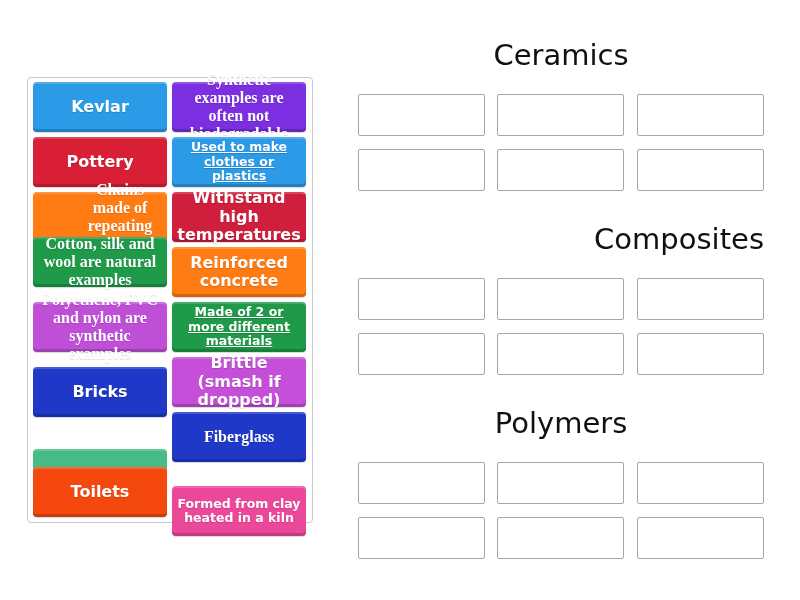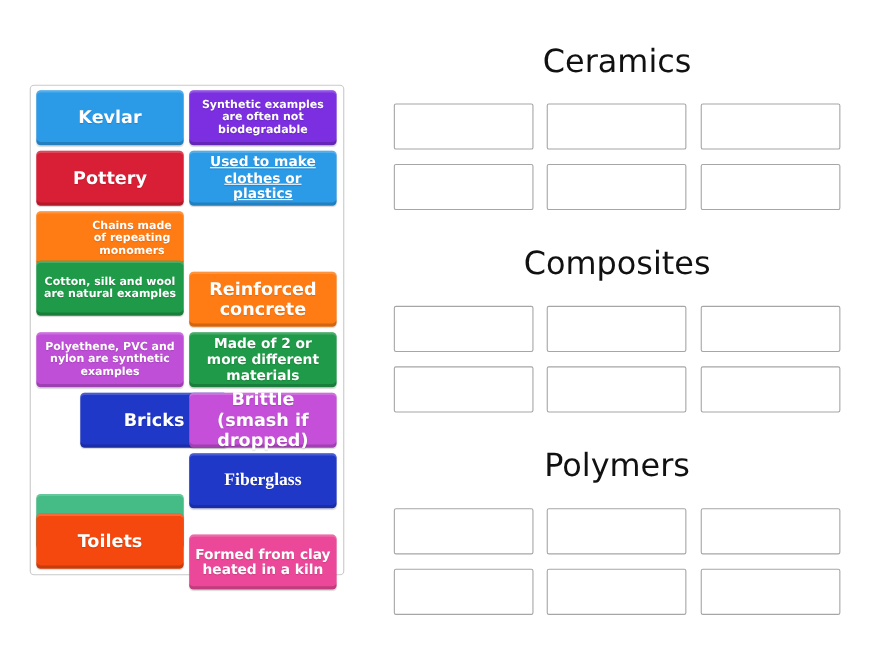--- a/index.html
+++ b/index.html
@@ -19,21 +19,21 @@
       display: flex; align-items: center; justify-content: center;
       text-align: center; color: #ffffff; font-weight: bold;
       cursor: grab;
       box-shadow: inset 0 -3px 0 rgba(0,0,0,0.18), inset 0 2px 0 rgba(255,255,255,0.18), 0 1px 1px rgba(0,0,0,0.15);
       padding: 0 4px; line-height: 1.15;
       text-shadow: 0 1px 1px rgba(0,0,0,0.15);
     }
     .tile span { display: block; }
     .t-lg { font-size: 16px; }
     .t-md { font-size: 12.5px; }
-    .t-xs { font-size: 10px; line-height: 1.12; }
+    .t-xs { font-size: 16px; line-height: 1.12; font-family: Liberation Serif, serif; }
 
     .heading {
       position: absolute; left: 358px; width: 406px; text-align: center;
       font-size: 29px; color: #111111; font-weight: normal;
     }
     .slot {
       position: absolute; width: 127px; height: 42px;
       border: 1px solid #a6a6a6; border-radius: 2px; background: #ffffff;
     }
   </style>
@@ -43,21 +43,21 @@
 <div class="stage">
   <div class="tray" id="tray"></div>
   <div id="groups">
       <div class="heading" style="top: 38px;">Ceramics</div>
       <div class="slot" style="left: 358px; top: 94px;"></div>
       <div class="slot" style="left: 497px; top: 94px;"></div>
       <div class="slot" style="left: 637px; top: 94px;"></div>
       <div class="slot" style="left: 358px; top: 149px;"></div>
       <div class="slot" style="left: 497px; top: 149px;"></div>
       <div class="slot" style="left: 637px; top: 149px;"></div>
-      <div class="heading" style="top: 222px;">Composites</div>
+      <div class="heading" style="top: 222px; text-align: right;">Composites</div>
       <div class="slot" style="left: 358px; top: 278px;"></div>
       <div class="slot" style="left: 497px; top: 278px;"></div>
       <div class="slot" style="left: 637px; top: 278px;"></div>
       <div class="slot" style="left: 358px; top: 333px;"></div>
       <div class="slot" style="left: 497px; top: 333px;"></div>
       <div class="slot" style="left: 637px; top: 333px;"></div>
       <div class="heading" style="top: 406px;">Polymers</div>
       <div class="slot" style="left: 358px; top: 462px;"></div>
       <div class="slot" style="left: 497px; top: 462px;"></div>
       <div class="slot" style="left: 637px; top: 462px;"></div>
@@ -73,33 +73,36 @@
     </div>
     <div class="tile t-lg" style="left: 33px; top: 137px; background: rgb(217, 31, 53);">
       <span>Pottery</span>
     </div>
     <div class="tile t-md" style="left: 172px; top: 137px; background: rgb(43, 155, 232); text-decoration: underline;">
       <span>Used to make clothes or plastics</span>
     </div>
     <div class="tile t-xs" style="left: 33px; top: 192px; background: rgb(255, 124, 20); padding-left: 44px;">
       <span>Chains made of repeating monomers</span>
     </div>
+    <div class="tile t-lg" style="left: 172px; top: 192px; background: rgb(208, 31, 60);">
+      <span>Withstand high temperatures</span>
+    </div>
     <div class="tile t-xs" style="left: 33px; top: 237px; background: rgb(31, 154, 72);">
       <span>Cotton, silk and wool are natural examples</span>
     </div>
     <div class="tile t-xs" style="left: 33px; top: 302px; background: rgb(192, 79, 216);">
       <span>Polyethene, PVC and nylon are synthetic examples</span>
     </div>
     <div class="tile t-lg" style="left: 172px; top: 247px; background: rgb(255, 124, 20);">
       <span>Reinforced concrete</span>
     </div>
-    <div class="tile t-md" style="left: 172px; top: 302px; background: rgb(31, 154, 72);">
+    <div class="tile t-md" style="left: 172px; top: 302px; background: rgb(31, 154, 72); text-decoration: underline;">
       <span>Made of 2 or more different materials</span>
     </div>
-    <div class="tile t-lg" style="left: 33px; top: 357px; background: rgb(32, 56, 200); margin-left: 40px;">
+    <div class="tile t-lg" style="left: 33px; top: 367px; background: rgb(32, 56, 200);">
       <span>Bricks</span>
     </div>
     <div class="tile t-lg" style="left: 172px; top: 357px; background: rgb(197, 79, 216);">
       <span>Brittle (smash if dropped)</span>
     </div>
     <div class="tile t-lg" style="left: 33px; top: 412px; background: rgb(69, 187, 133); margin-top: 37px;">
       <span>MDF</span>
     </div>
     <div class="tile t-lg" style="left: 172px; top: 412px; background: rgb(32, 56, 200); font-family: Liberation Serif, serif;">
       <span>Fiberglass</span>

